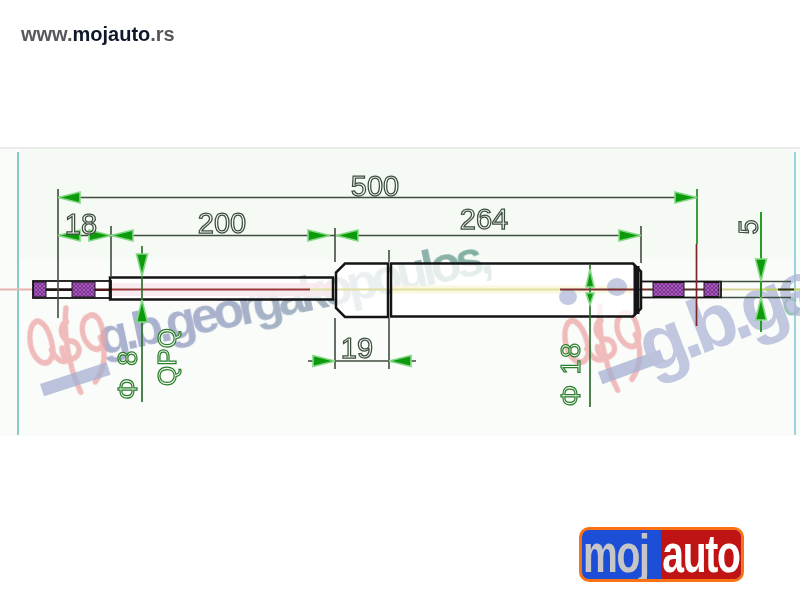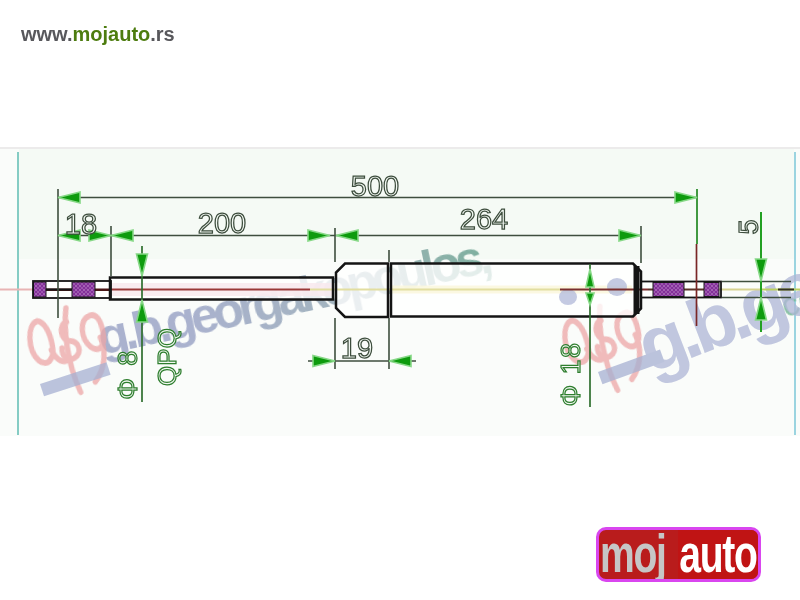--- a/index.html
+++ b/index.html
@@ -1,19 +1,19 @@
 <!DOCTYPE html>
 <html><head>
 <meta charset="utf-8">
 <style>
 html,body{margin:0;padding:0;width:800px;height:600px;background:#fff;overflow:hidden;}
 body{font-family:"Liberation Sans", sans-serif;position:relative;}
 #hdr{position:absolute;left:21px;top:23px;font-size:20px;font-weight:bold;letter-spacing:0px;color:#58585c;}
-#hdr .red{color:#4d7c0f;}
-#logo{position:absolute;left:596px;top:527px;width:159px;height:49px;background:#b91c1c;border:3px solid #d946ef;border-radius:10px;overflow:hidden;}
+#hdr .red{color:#0f172a;}
+#logo{position:absolute;left:579px;top:527px;width:159px;height:49px;background:#1d4ed8;border:3px solid #f97316;border-radius:10px;overflow:hidden;}
 #logo .rightbg{position:absolute;left:79px;top:0;width:80px;height:49px;background:#c01414;}
 #logo .txt{position:absolute;left:1px;top:0;width:200px;height:49px;font-weight:bold;font-size:46px;line-height:47px;text-align:left;letter-spacing:-1.5px;transform:scale(0.85,1.18);transform-origin:0 50%;}
 #logo .moj{color:#c6c6c6;}
 #logo .auto{color:#ffffff;}
 </style>
 </head>
 <body>
 <div id="hdr">www.<span class="red">mojauto</span>.rs</div>
 
 <svg width="800" height="600" viewBox="0 0 800 600" style="position:absolute;left:0;top:0;" xmlns="http://www.w3.org/2000/svg">

